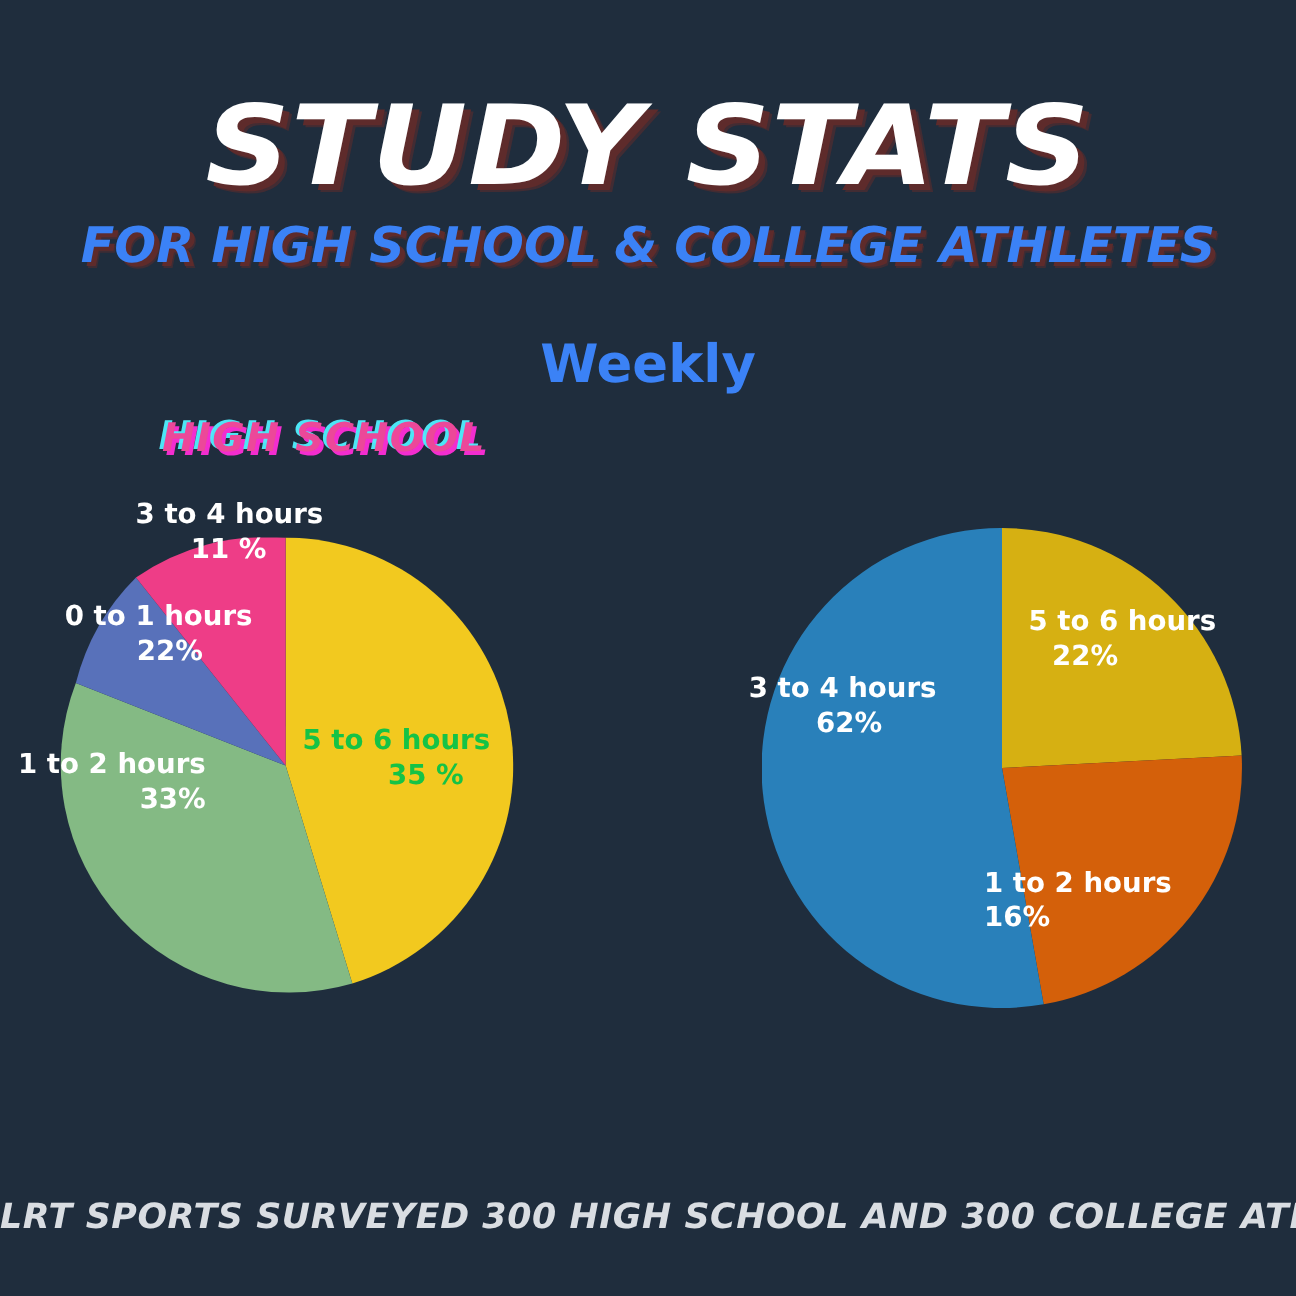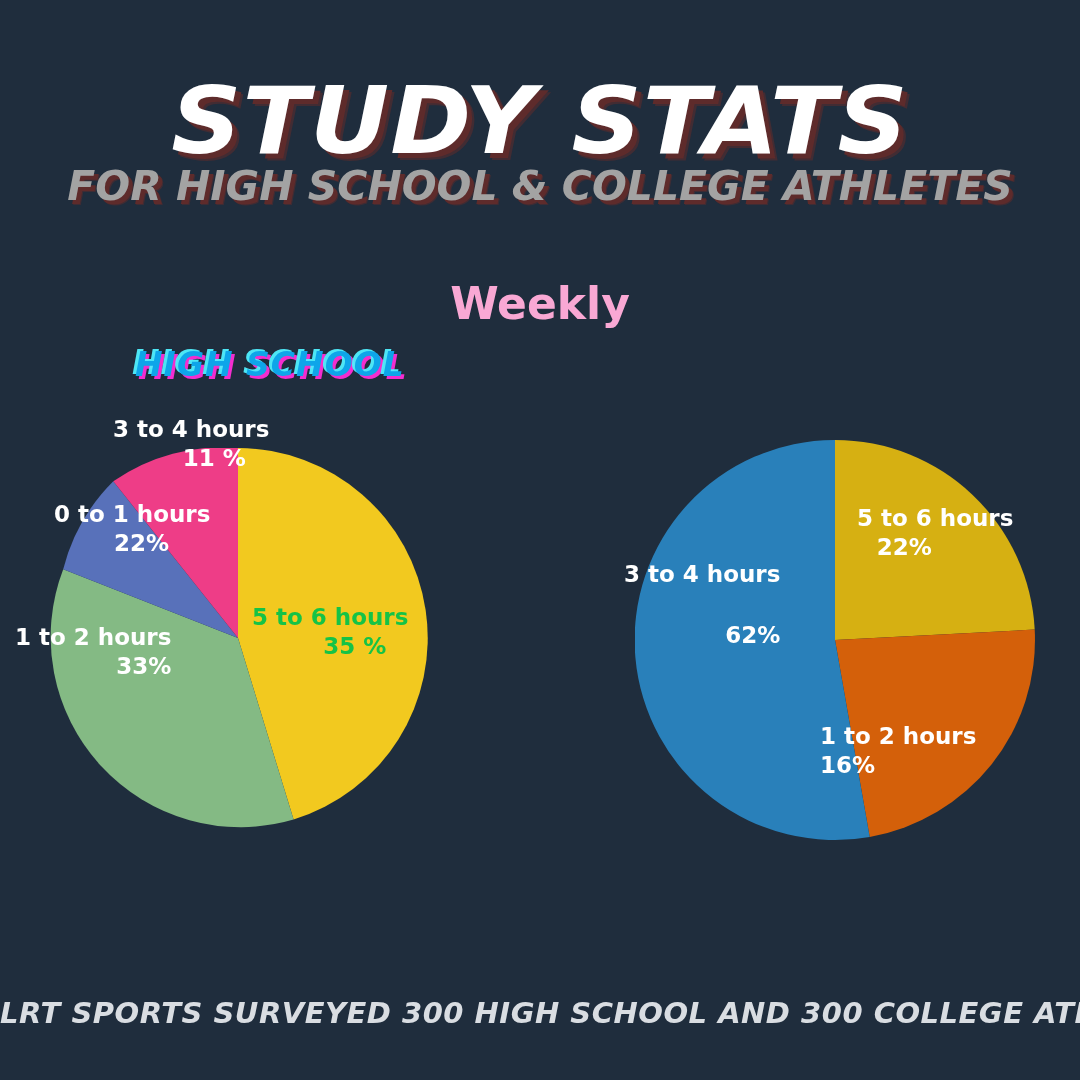--- a/index.html
+++ b/index.html
@@ -45,51 +45,51 @@
     margin: 0;
     white-space: nowrap;
   }
   .sub-title {
     font-family: "DejaVu Sans", sans-serif;
     font-weight: bold;
     font-style: italic;
     font-size: 41px;
     line-height: 1.0;
     letter-spacing: 0px;
-    color: #a3a3a3;
+    color: #3b82f6;
     transform: scaleX(1.0);
     text-shadow:
        4px 4px 0 #5e2b2b,
        5px 5px 0 rgba(94,43,43,0.5);
-    margin: 0 0 0 0;
+    margin: 18px 0 0 0;
     white-space: nowrap;
   }
 
   
   .weekly {
     position: absolute;
     top: 278px;
     left: 0;
     width: 1080px;
     text-align: center;
     font-family: "DejaVu Sans", sans-serif;
     font-weight: bold;
     font-size: 44px;
-    color: #f9a8d4;
+    color: #3b82f6;
   }
 
   
   .panel-heading {
     position: absolute;
     font-family: "DejaVu Sans", sans-serif;
     font-weight: bold;
     font-style: italic;
     font-size: 33px;
     letter-spacing: 1px;
-    color: #0ea5e9;
+    color: #ec4899;
     text-shadow:
       -3px -2px 0 rgba(80,240,255,0.95),
        3px  3px 0 rgba(255,45,215,0.95);
     white-space: nowrap;
   }
   #hs-heading { top: 345px; left: 135px; }
   #col-heading { top: 345px; left: 768px; }
 
   
   .pie-wrap {
@@ -105,33 +105,33 @@
     line-height: 1.28;
     color: #ffffff;
     white-space: nowrap;
     text-align: center;
   }
   .slice-label.green { color: #15c346; }
   .slice-label .pct { display: block; }
 
   
   #lbl-hs-34 { top: 415px; left: 113px; text-align: left; }
-  #lbl-hs-34 .pct { text-align: center; padding-left: 46px; }
+  #lbl-hs-34 .pct { text-align: left; padding-left: 46px; }
   #lbl-hs-01 { top: 500px; left: 18px; text-align: left; margin-left: 36px; }
   #lbl-hs-01 .pct { text-align: left; padding-left: 60px; }
   #lbl-hs-12 { top: 623px; left: 15px; text-align: left; }
   #lbl-hs-12 .pct { text-align: right; padding-left: 62px; }
   #lbl-hs-56 { top: 603px; left: 252px; text-align: left; }
   #lbl-hs-56 .pct { text-align: right; padding-right: 22px; }
 
   
   #lbl-col-56 { top: 504px; left: 857px; text-align: left; }
   #lbl-col-56 .pct { text-align: center; padding-right: 62px; }
   #lbl-col-34 { top: 560px; left: 624px; text-align: left; }
-  #lbl-col-34 .pct { text-align: right; padding-left: 56px; margin-top: 32px; }
+  #lbl-col-34 .pct { text-align: left; padding-left: 56px; }
   #lbl-col-12 { top: 722px; left: 820px; text-align: left; }
   #lbl-col-12 .pct { text-align: left; padding-right: 58px; }
 
   
   .footer {
     position: absolute;
     top: 996px;
     left: 0;
     width: 1080px;
     text-align: center;

